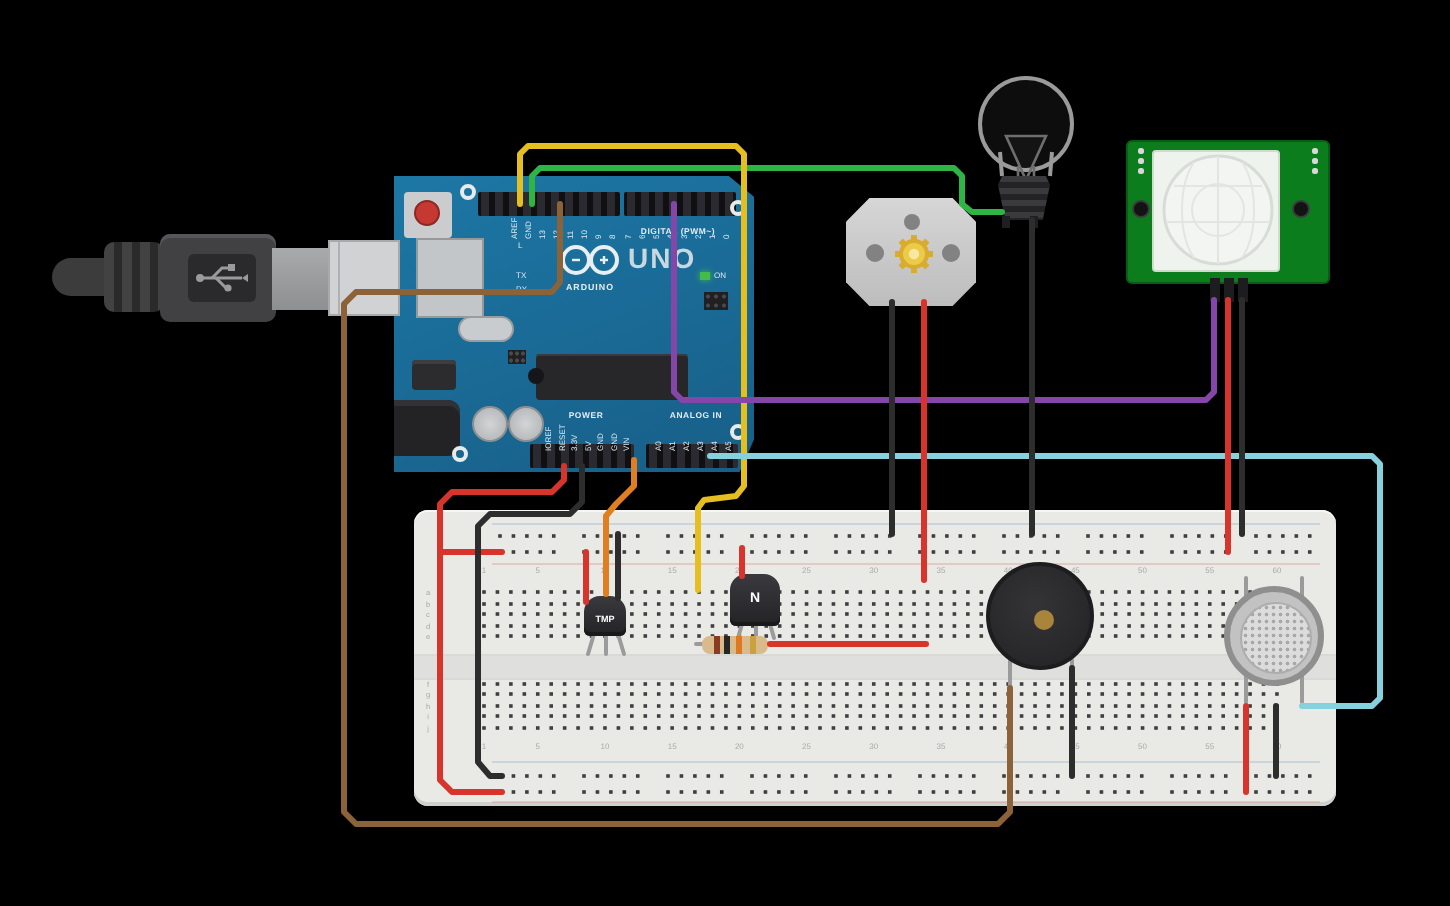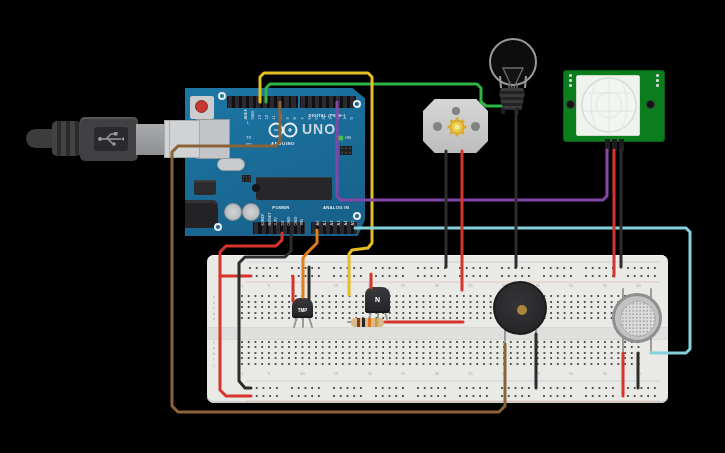--- a/index.html
+++ b/index.html
@@ -8,21 +8,21 @@
   .abs{position:absolute;}
   
   #breadboard{left:207px;top:255px;width:461px;height:148px;background:#e9e9e6;
               border-radius:7px;box-shadow:inset 0 -2px 0 #cfcfcc, inset 0 1px 0 #f6f6f4;z-index:1;}
   #bb-channel{left:207px;top:327px;width:461px;height:11px;background:rgba(0,0,0,0.04);
               border-top:1px solid #d9d9d6;border-bottom:1px solid #d9d9d6;z-index:1;}
   #board-layer{left:0;top:0;z-index:2;pointer-events:none;}
   #wire-layer{left:0;top:0;z-index:5;pointer-events:none;}
   #wire-layer polyline{pointer-events:stroke;}
   
-  #arduino{left:185px;top:88px;width:180px;height:148px;background:linear-gradient(160deg,#1d77a5,#175f88);
+  #arduino{left:197px;top:88px;width:180px;height:148px;background:linear-gradient(160deg,#1d77a5,#175f88);
            clip-path:polygon(0 0,93% 0,100% 7%,100% 89%,96% 100%,0 100%);z-index:3;}
   .hdr{position:absolute;height:12px;background:#17171a;
        background-image:repeating-linear-gradient(90deg,#101013 0 1.5px,#2a2a30 1.5px 5.5px,#101013 5.5px 7px);
        border-radius:1px;}
   .pinlab{position:absolute;font-size:4px;color:#dfe9f0;transform:rotate(-90deg);transform-origin:center;
           width:18px;height:5px;line-height:5px;text-align:left;white-space:nowrap;}
   .cap-txt{position:absolute;font-size:4.2px;font-weight:bold;color:#e6edf2;text-align:center;letter-spacing:.3px;}
   .tinytxt{position:absolute;font-size:4px;color:#dfe9f0;}
   .hole{position:absolute;width:8px;height:8px;border-radius:50%;border:2px solid #e8ebec;box-sizing:border-box;}
   

